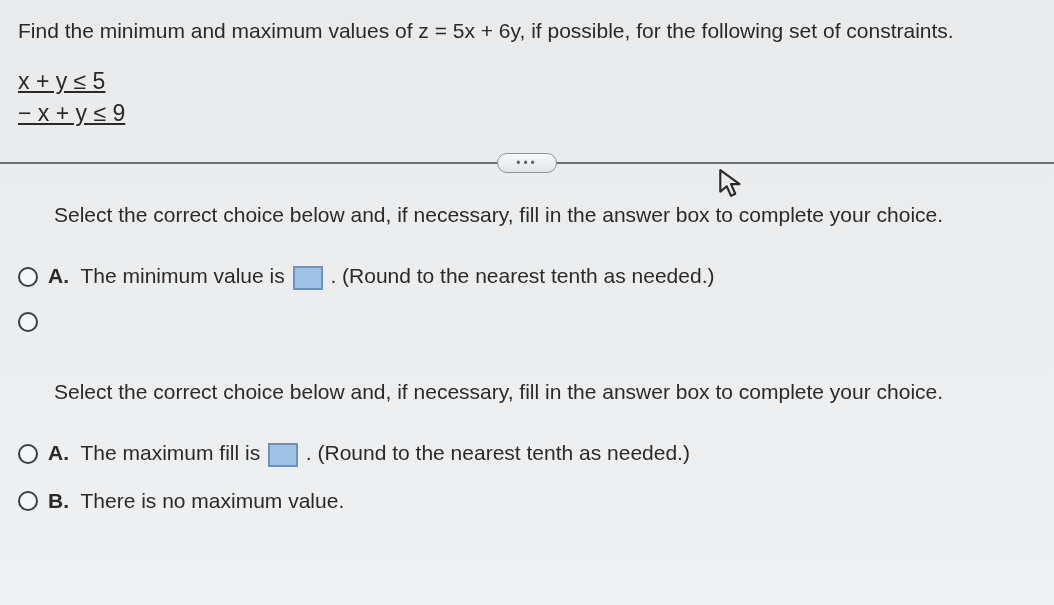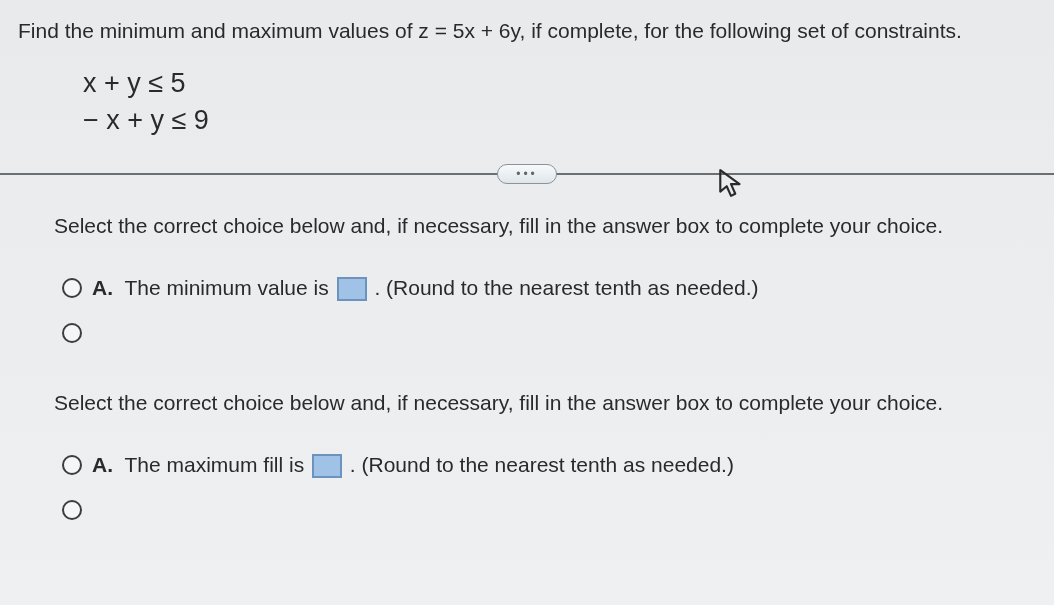--- a/index.html
+++ b/index.html
@@ -9,24 +9,24 @@
       font-family: Arial, Helvetica, sans-serif;
       background: linear-gradient(180deg, #e8eaec 0%, #eef0f2 100%);
       color: #2a2a2a;
       font-size: 21px;
       overflow: hidden;
       position: relative;
     }
     .section { padding: 15px 18px 10px 18px; }
     .question-text { line-height: 1.5; margin-bottom: 18px; }
     .constraints {
-      margin-left: 65px;
       font-family: Arial, sans-serif;
       line-height: 1.4;
-      font-size: 27px;
+      font-size: 23px;
+      text-decoration: underline;
     }
     .divider-wrap {
       position: relative;
       height: 28px;
       margin-top: 10px;
     }
     .divider-line {
       position: absolute;
       top: 13px;
       left: 0;
@@ -53,21 +53,21 @@
       cursor: pointer;
     }
     .cursor {
       position: absolute;
       right: 310px;
       top: 168px;
       pointer-events: none;
     }
     .cursor svg { display:block; }
     .prompt { padding: 22px 30px 10px 18px; line-height: 1.5; margin-left: 36px; }
-    .choices { padding: 6px 4px 0 18px; margin-left: 44px; }
+    .choices { padding: 6px 4px 0 18px; }
     .choice-row {
       display: flex;
       align-items: center;
       gap: 10px;
       margin: 18px 0 22px 0;
     }
     .radio {
       width: 20px;
       height: 20px;
       border-radius: 50%;
@@ -86,21 +86,21 @@
       vertical-align: middle;
       margin: 0 2px;
       cursor: text;
     }
     .nowrap { white-space: nowrap; }
   </style>
 </head>
 <body>
 
 <div class="section">
-  <div class="question-text">Find the minimum and maximum values of z = 5x + 6y, if complete, for the following set of constraints.</div>
+  <div class="question-text">Find the minimum and maximum values of z = 5x + 6y, if possible, for the following set of constraints.</div>
   <div class="constraints">
     <div>x + y ≤ 5</div>
     <div>− x + y ≤ 9</div>
   </div>
 </div>
 
 <div class="divider-wrap">
   <div class="divider-line"></div>
   <div class="pill">
     <span>•••</span>
@@ -137,14 +137,18 @@
     <div class="radio"></div>
     <span class="nowrap">
       <span class="choice-label">A.</span>
       <span>The maximum fill is </span>
       <span class="blank"></span>
       <span>. (Round to the nearest tenth as needed.)</span>
     </span>
   </div>
   <div class="choice-row">
     <div class="radio"></div>
+    <span>
+      <span class="choice-label">B.</span>
+      <span>There is no maximum value.</span>
+    </span>
   </div>
 </div>
 
 </body></html>

